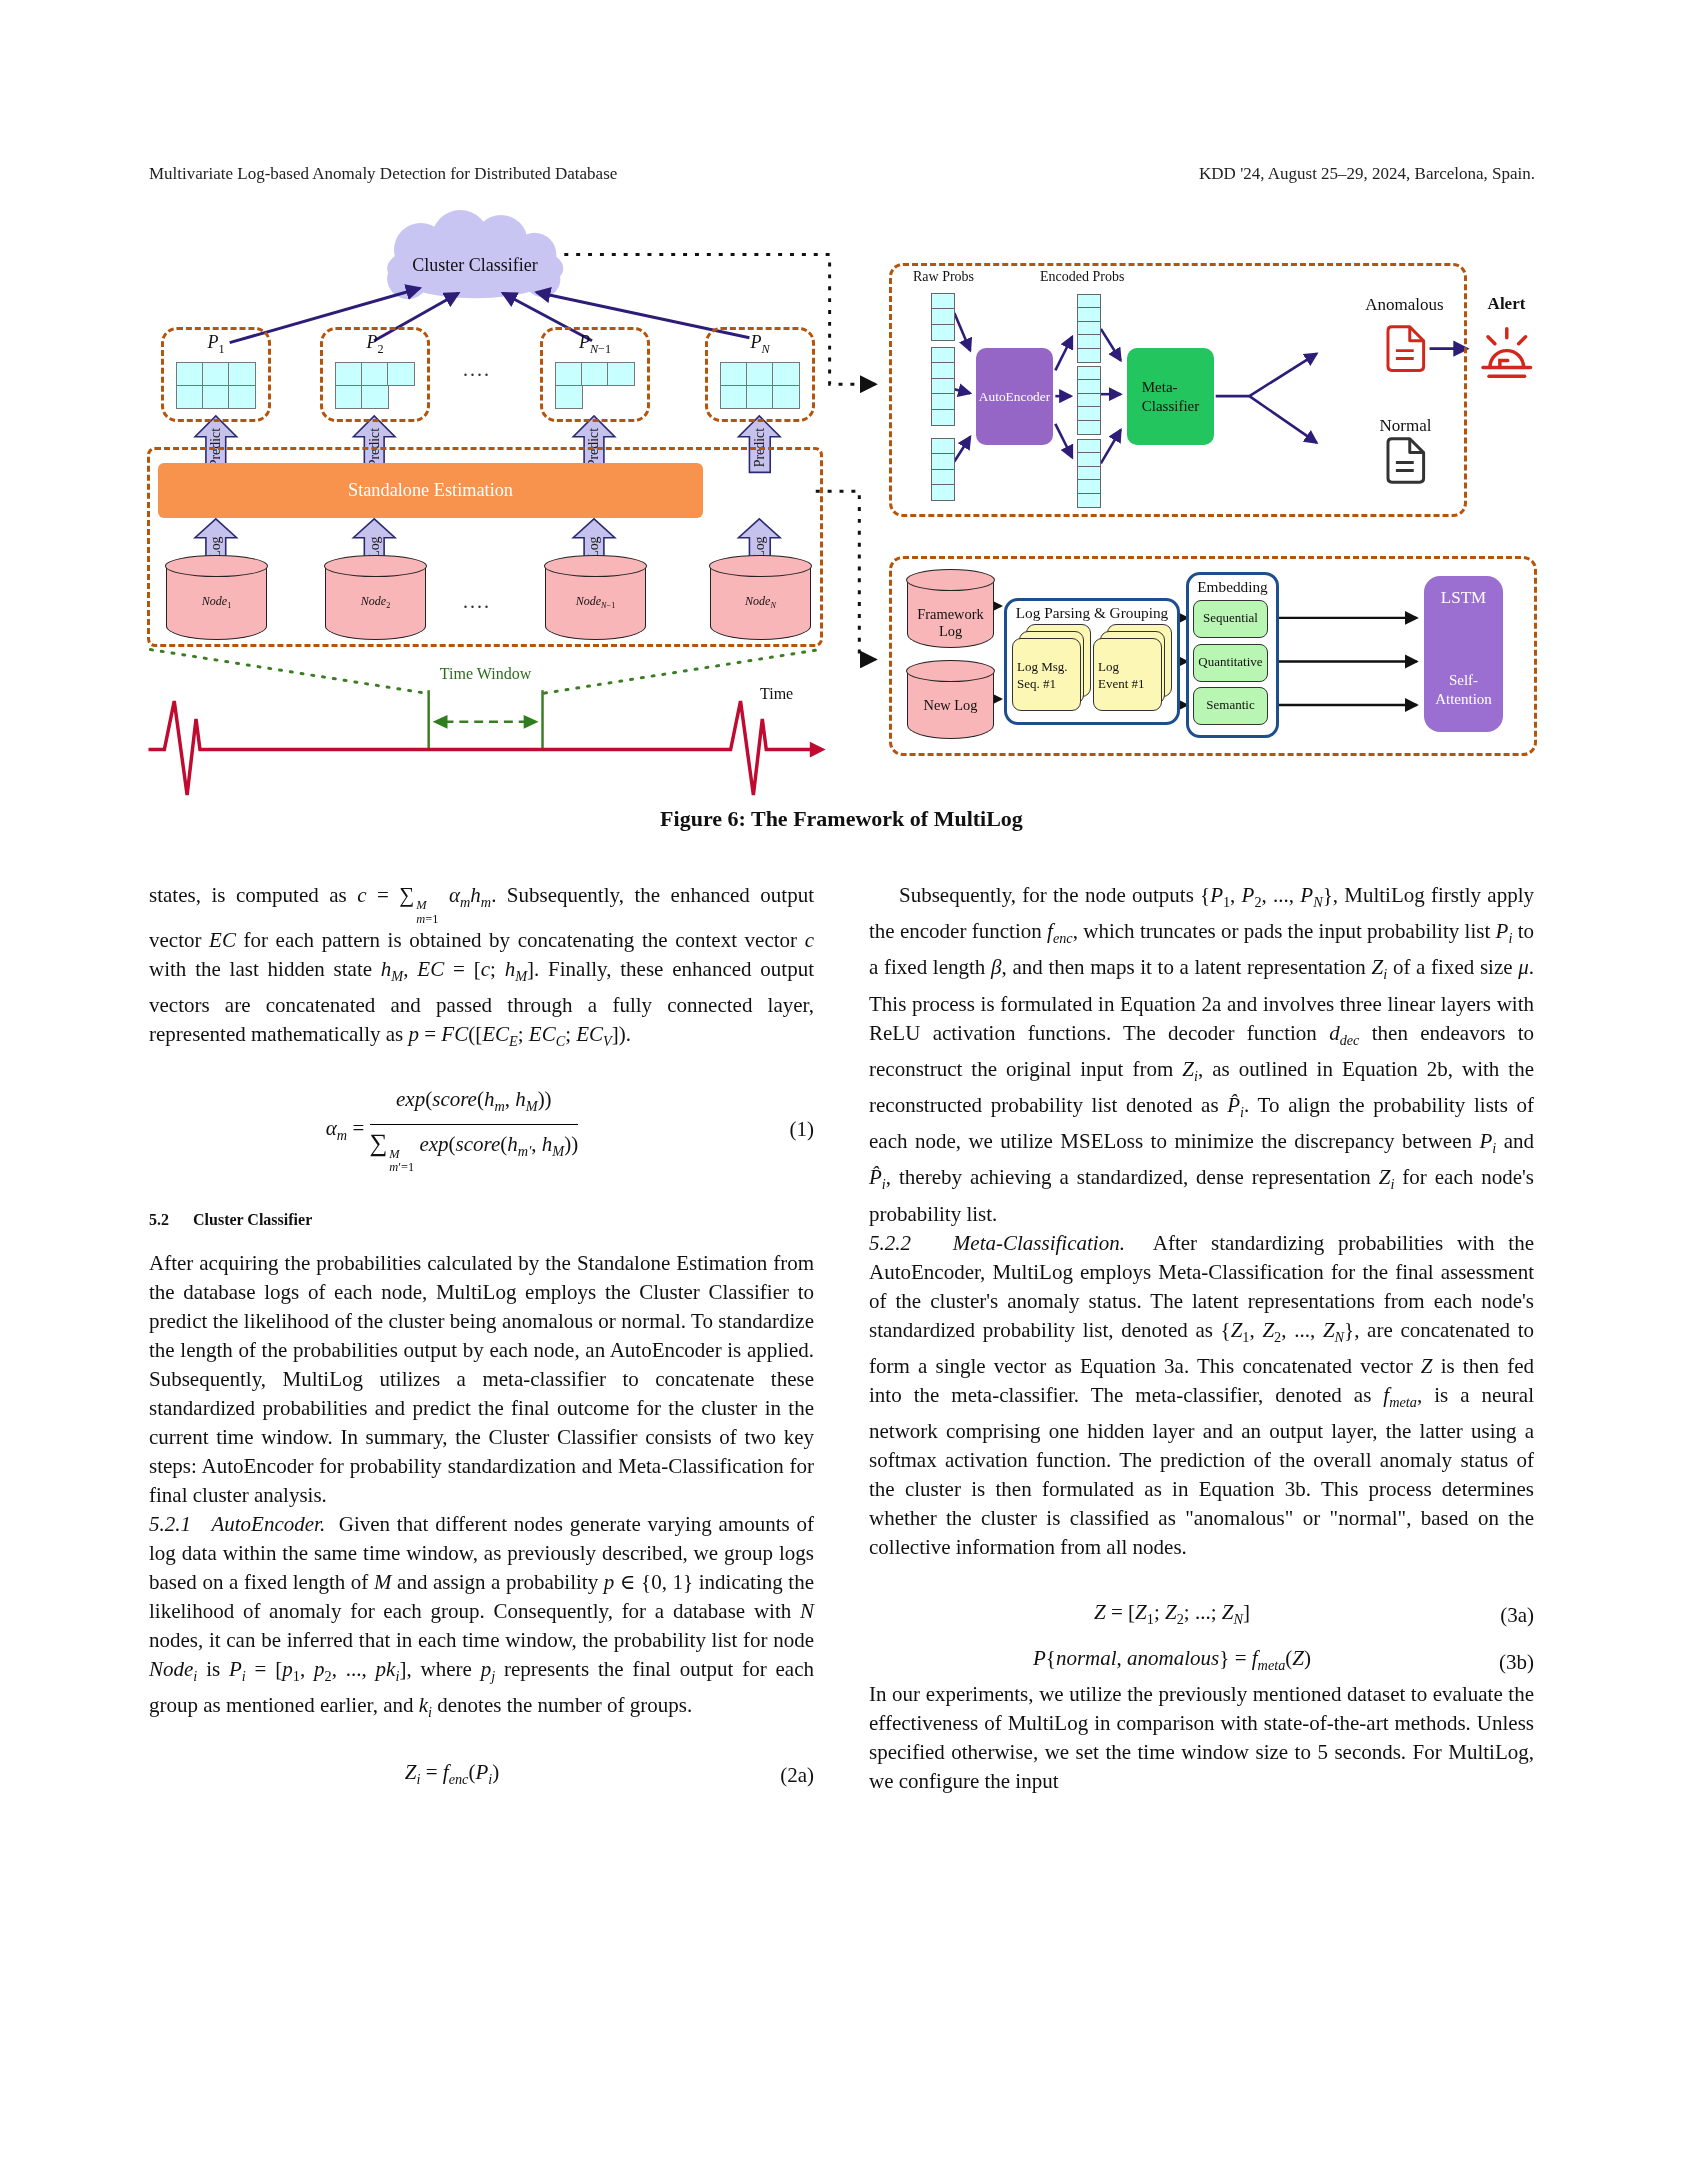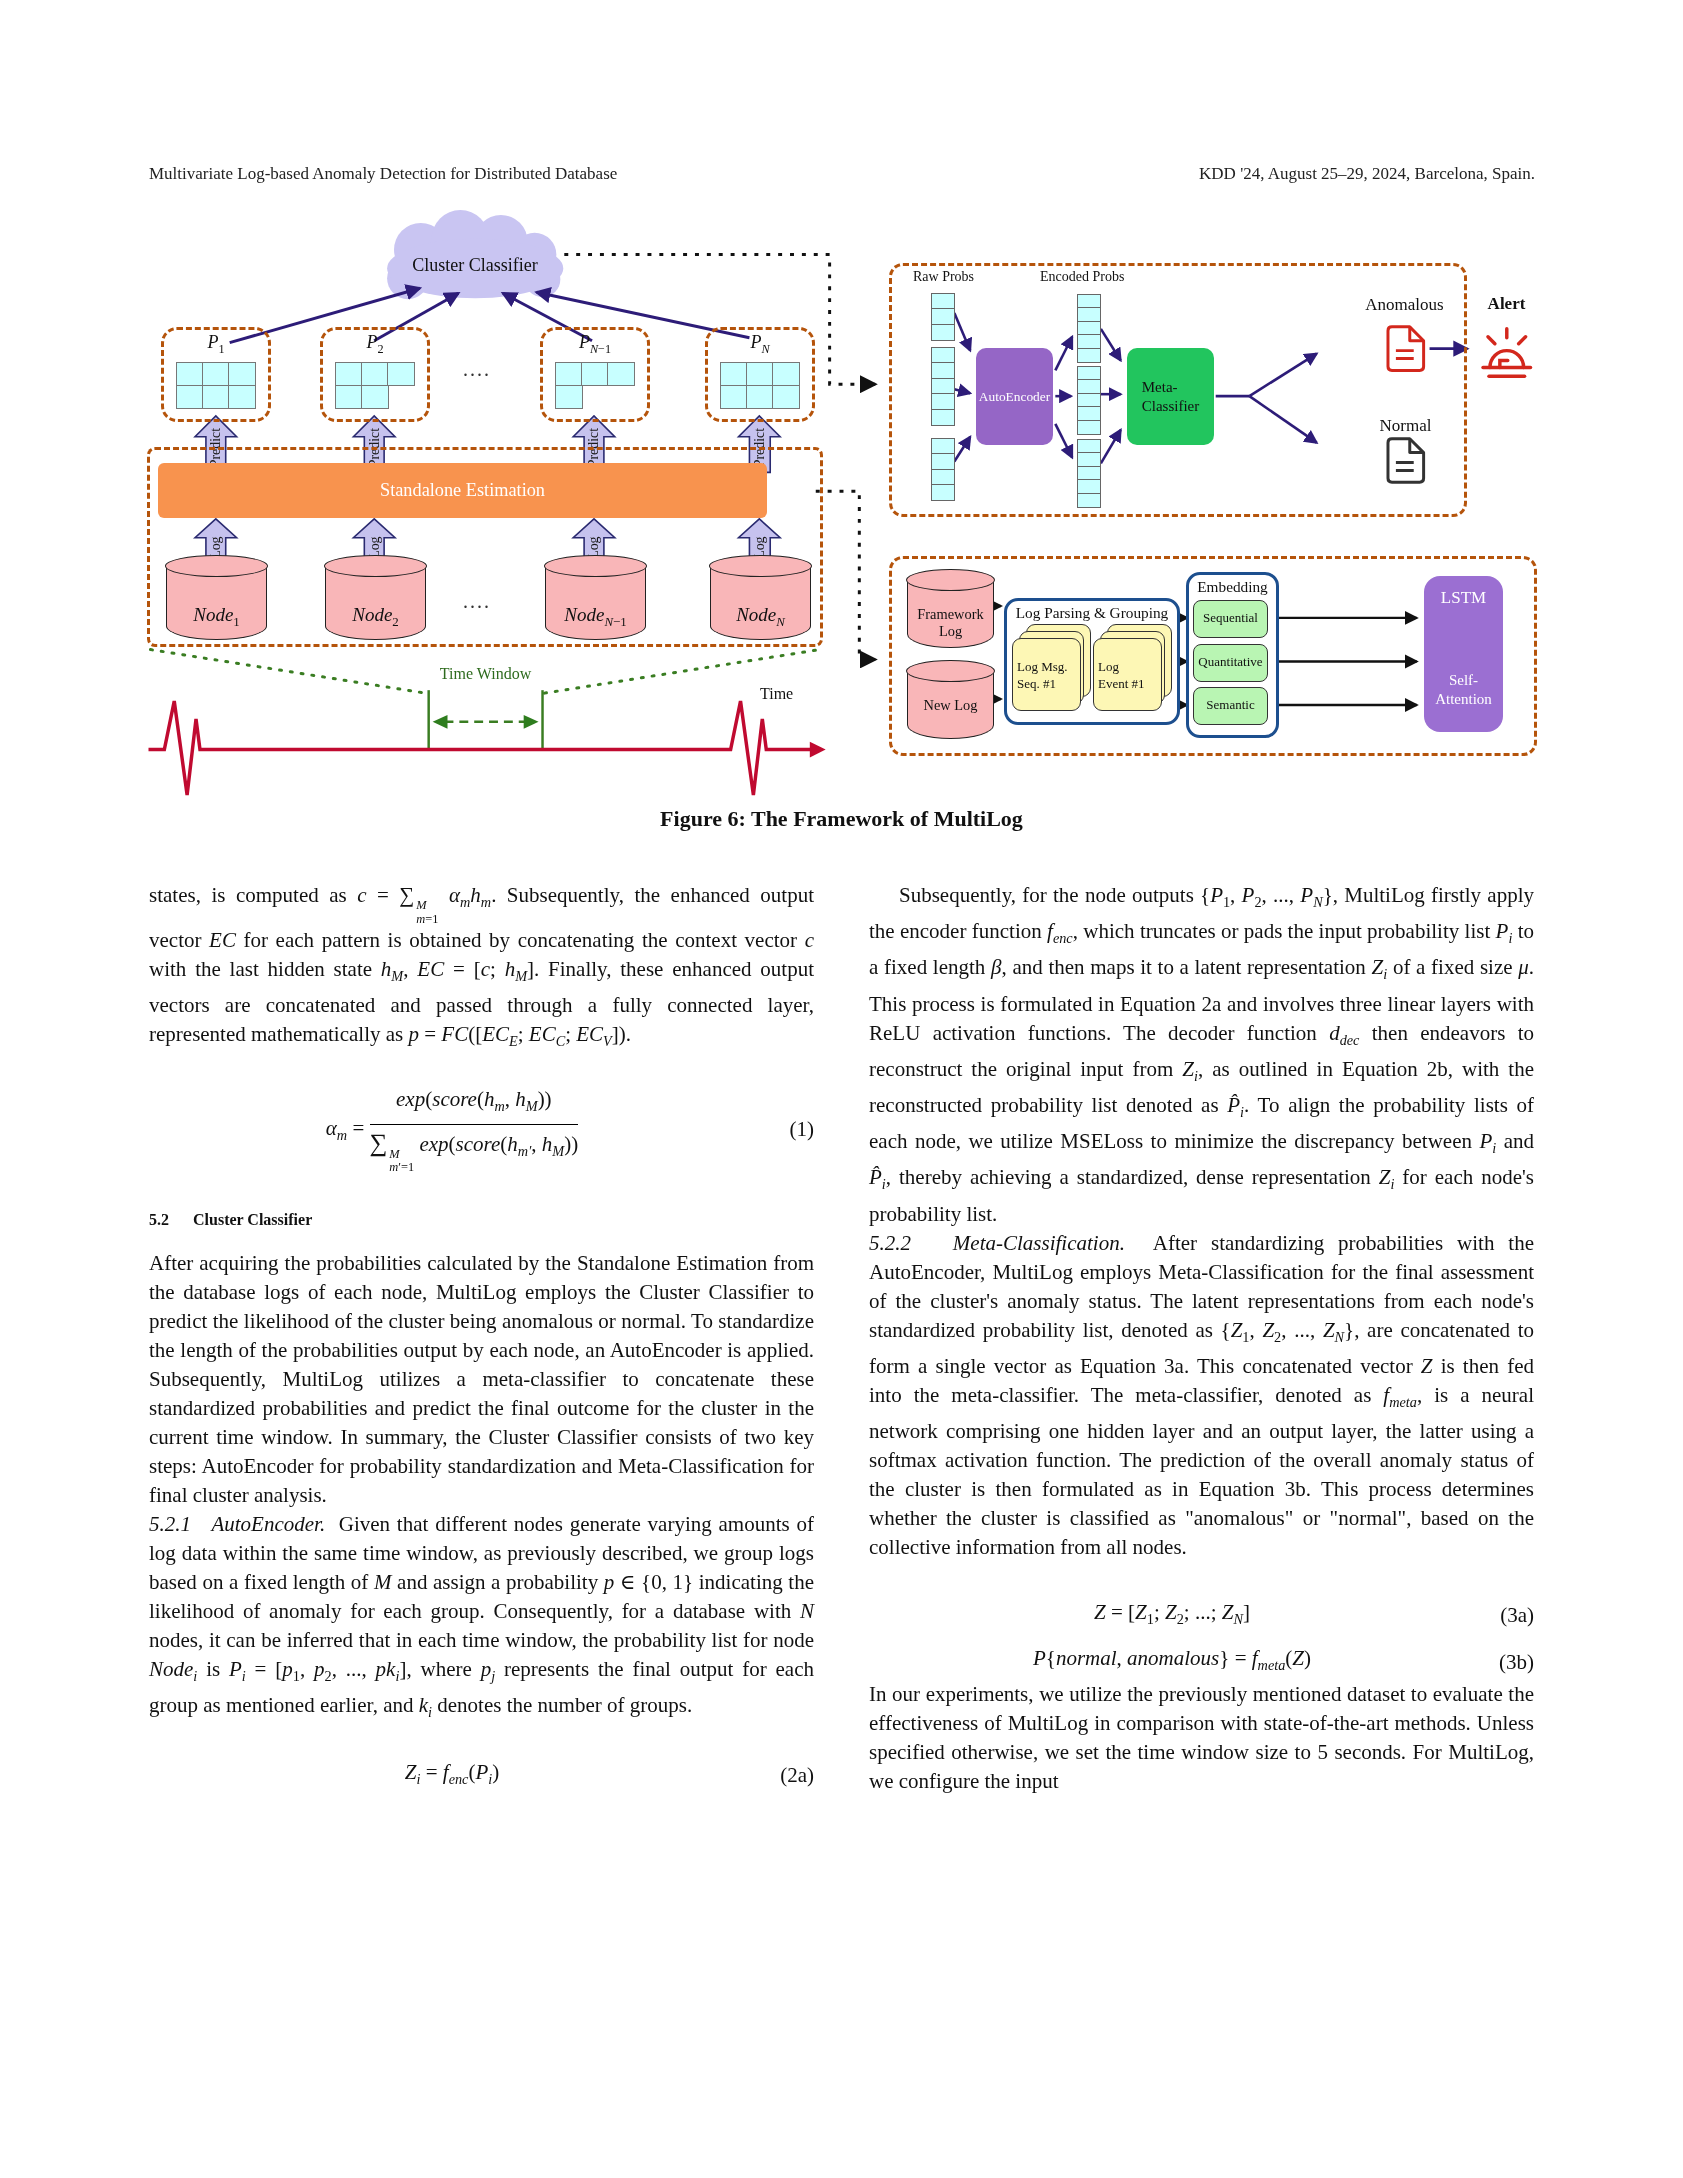--- a/index.html
+++ b/index.html
@@ -13,21 +13,21 @@
   .pbox{position:absolute;border:3.5px dashed #b5540b;border-radius:16px;display:flex;flex-direction:column;align-items:center;padding-top:2px;}
   .plabel{font-size:18px;line-height:20px;}
   .grid{display:grid;grid-template-columns:repeat(3,26px);grid-auto-rows:23px;margin-top:4px;}
   .grid .c{background:#c8ffff;border:1.4px solid #777;margin:-0.7px;}
   .grid .e{visibility:hidden;}
   .dots{font-size:20px;letter-spacing:2px;color:#333;}
   .bar{position:absolute;background:#f8934e;border-radius:6px;display:flex;align-items:center;justify-content:center;
        color:#fff;font-size:18.3px;}
   .cyl{position:absolute;background:#f9b6b8;border:1.8px solid #222;border-top:none;border-radius:0 0 50% 50%/0 0 14px 14px;}
   .cyl-top{position:absolute;left:-1.8px;right:-1.8px;top:-9px;height:20px;background:#f9b6b8;border:1.8px solid #222;border-radius:50%;}
-  .cyl-label{position:absolute;left:0;right:0;top:40px;text-align:center;font-size:19px;z-index:2;}
+  .cyl-label{position:absolute;left:0;right:0;top:30px;text-align:center;font-size:12px;z-index:2;}
   .cyl-label.sm{font-size:14.4px;top:28px;}
   .panel-label{position:absolute;font-size:14px;color:#111;}
   .stack{position:absolute;display:flex;flex-direction:column;}
   .cell{width:22px;background:#c8ffff;border:1.4px solid #666;margin-top:-1.4px;}
   .cell.h15{height:15px;} .cell.h13{height:13px;}
   .aebox{position:absolute;background:#9566c6;border-radius:10px;color:#fff;display:flex;align-items:center;justify-content:center;font-size:13.4px;}
   .metabox{position:absolute;background:#22c55e;border-radius:10px;display:flex;align-items:center;justify-content:center;
            text-align:left;font-size:15px;line-height:19px;}
   .bluebox{position:absolute;border:3px solid #1d4f8e;border-radius:14px;background:#fff;}
   .bluebox .title{position:absolute;left:0;right:0;top:3px;text-align:center;font-size:15.3px;}
@@ -239,21 +239,21 @@
         <div class="c"></div>
         <div class="c"></div>
         <div class="c"></div>
         <div class="c"></div>
         <div class="c"></div>
         <div class="c"></div>
       </div>
   </div>
 
   <div class="dashbox" style="left:147px;top:447px;width:670px;height:194px;border-radius:8px;"></div>
-  <div class="bar" style="left:158px;top:463px;width:609px;height:55px;">
+  <div class="bar" style="left:158px;top:463px;width:545px;height:55px;">
     <span>Standalone Estimation</span>
   </div>
 
   <div class="cyl" style="left:166px;top:564px;width:99px;height:75px;">
     <div class="cyl-top"></div>
       <div class="cyl-label"><i>Node</i><sub>1</sub></div>
   </div>
   <div class="cyl" style="left:325px;top:564px;width:99px;height:75px;">
     <div class="cyl-top"></div>
       <div class="cyl-label"><i>Node</i><sub>2</sub></div>

